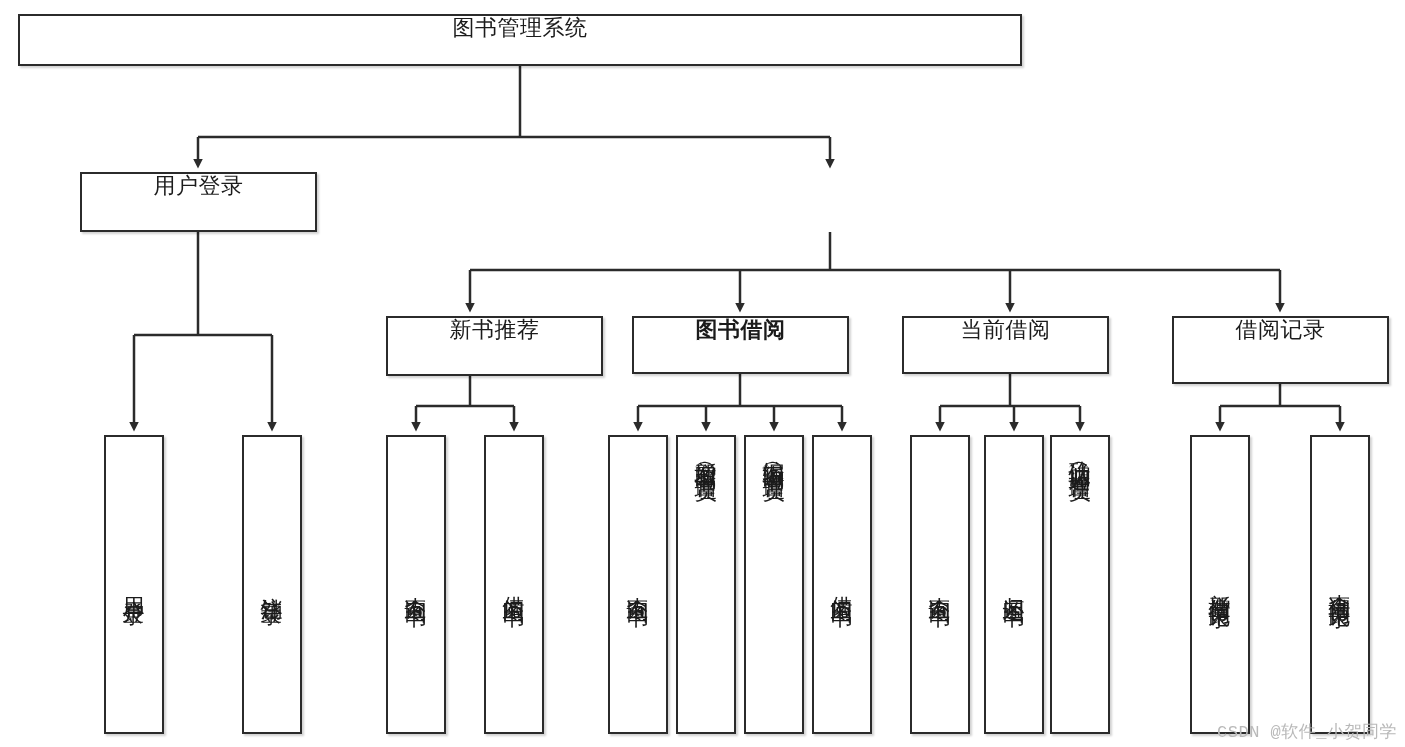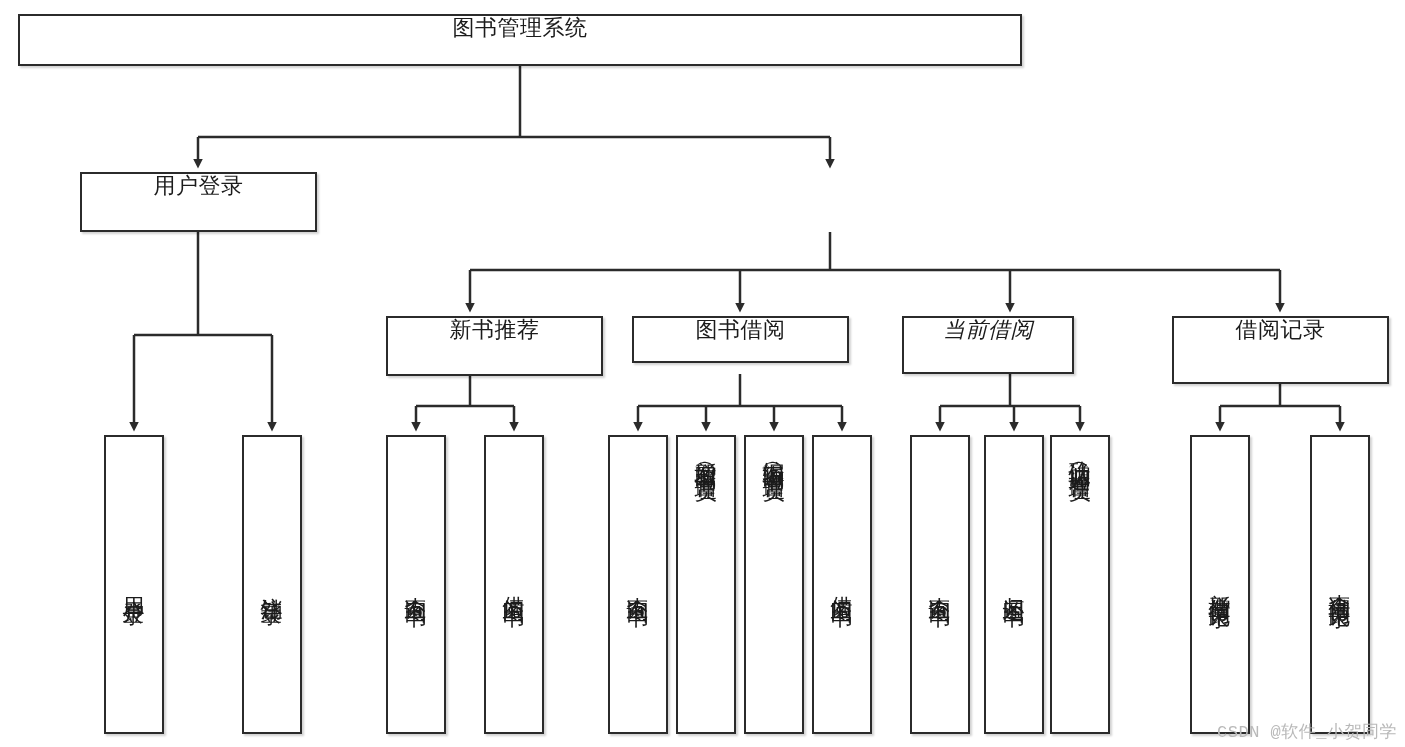--- a/index.html
+++ b/index.html
@@ -142,24 +142,24 @@
     <span class="node-label-h">图书管理系统</span>
   </div>
 
   <div class="node-box" style="left: 80px; top: 172px; width: 237px; height: 60px;">
     <span class="node-label-h">用户登录</span>
   </div>
 
   <div class="node-box" style="left: 362px; top: 316px; width: 217px; height: 60px; margin-left: 24px;">
     <span class="node-label-h">新书推荐</span>
   </div>
-  <div class="node-box" style="left: 632px; top: 316px; width: 217px; height: 47px;">
+  <div class="node-box" style="left: 632px; top: 316px; width: 217px; height: 58px; font-weight: bold;">
     <span class="node-label-h">图书借阅</span>
   </div>
-  <div class="node-box" style="left: 902px; top: 316px; width: 172px; height: 58px; font-style: italic;">
+  <div class="node-box" style="left: 902px; top: 316px; width: 207px; height: 58px;">
     <span class="node-label-h">当前借阅</span>
   </div>
   <div class="node-box" style="left: 1172px; top: 316px; width: 217px; height: 68px;">
     <span class="node-label-h">借阅记录</span>
   </div>
 
   <div class="leaf-box anchor-mid" style="left: 104px; top: 435px; width: 60px; height: 299px;">
     <span class="node-label-v">用户登录</span>
   </div>
   <div class="leaf-box anchor-mid" style="left: 242px; top: 435px; width: 60px; height: 299px;">

